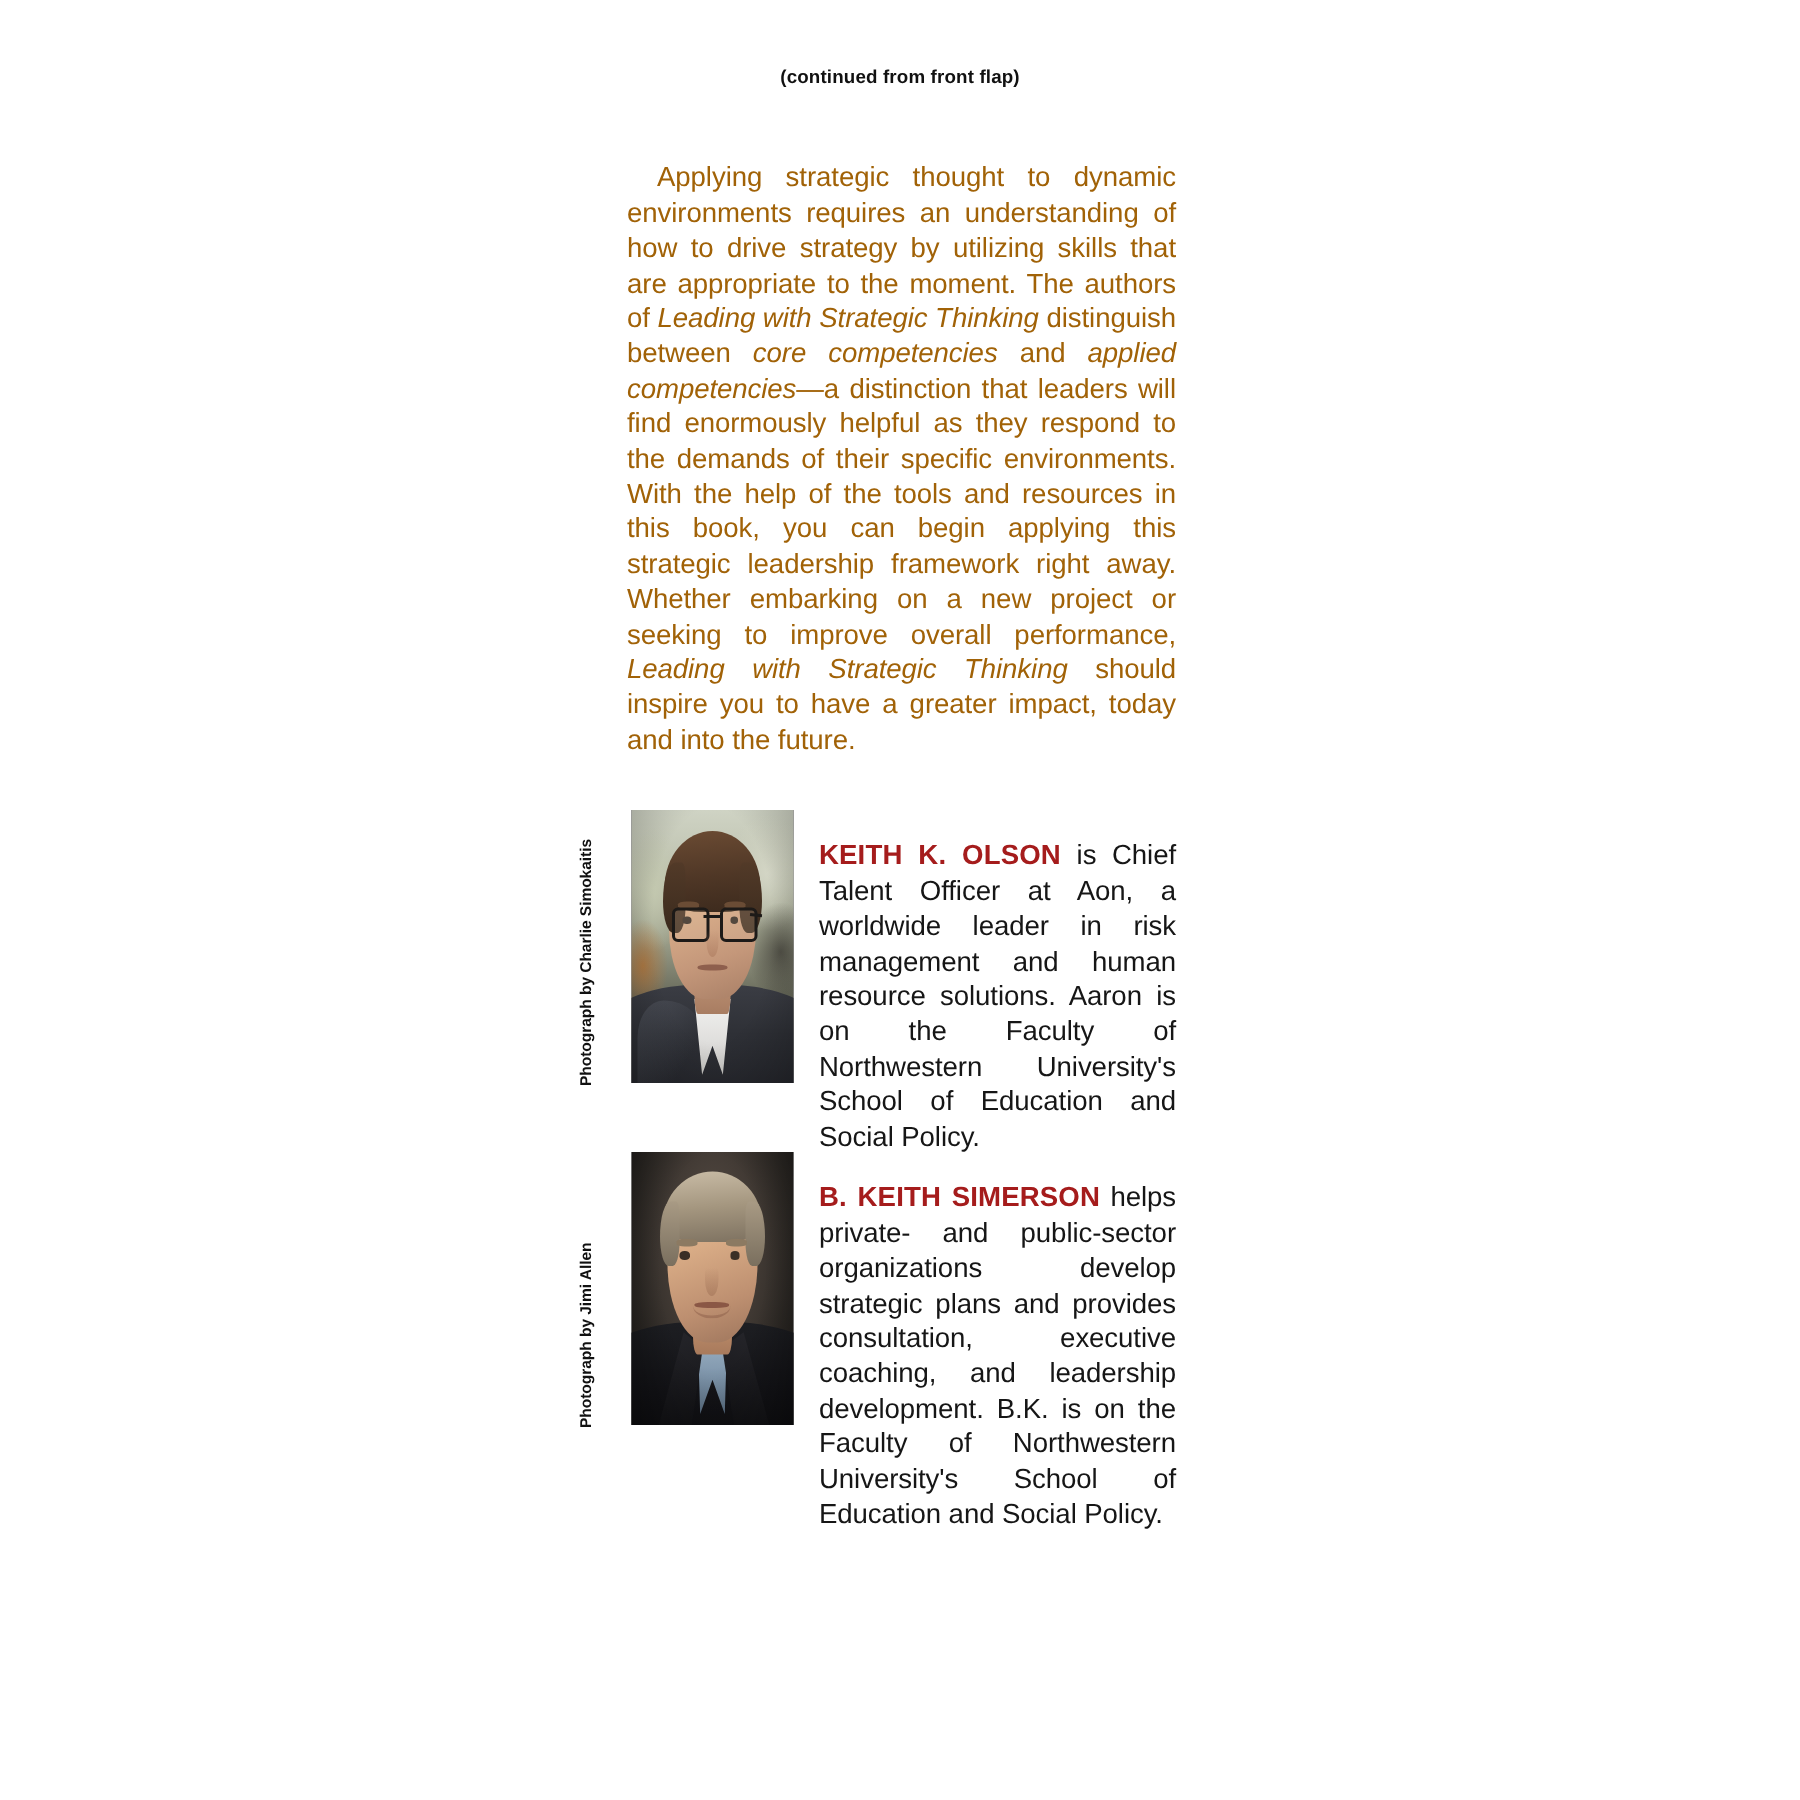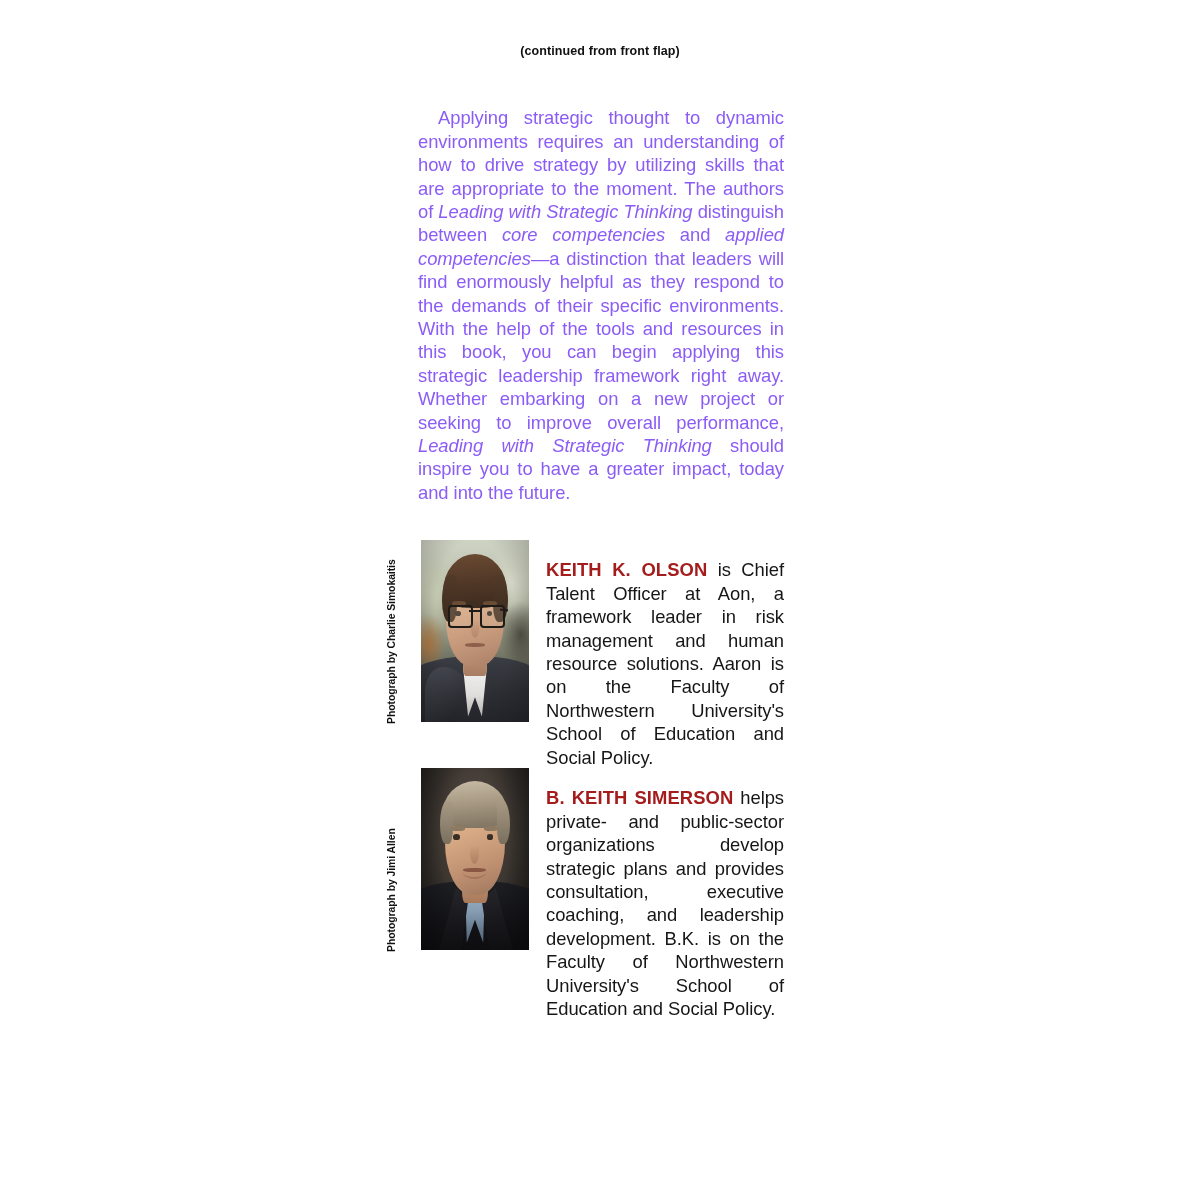--- a/index.html
+++ b/index.html
@@ -42,21 +42,21 @@
   .body-copy {
     position: absolute;
     left: 418px;
     top: 88px;
     width: 366px;
     font-size: 18.4px;
     line-height: 23.4px;
     text-align: justify;
     text-justify: inter-word;
     text-indent: 20px;
-    color: #8b5cf6;
+    color: #a16207;
     letter-spacing: -0.05px;
   }
   .body-copy em {
     font-style: italic;
   }
 
   
   .author-block {
     position: absolute;
     left: 400px;
@@ -344,21 +344,21 @@
         <div class="p1-glasses-r"></div>
         <div class="p1-glasses-bridge"></div>
         <div class="p1-glasses-temple"></div>
         <div class="p1-nose"></div>
         <div class="p1-mouth"></div>
         <div class="p1-vignette"></div>
       </div>
     </div>
 
     <p class="author-bio">
-      <span class="author-name">KEITH K. OLSON</span><span> is Chief Talent Officer at Aon, a framework leader in risk management and human resource solutions. Aaron is on the Faculty of Northwestern University's School of Education and Social Policy.</span>
+      <span class="author-name">KEITH K. OLSON</span><span> is Chief Talent Officer at Aon, a worldwide leader in risk management and human resource solutions. Aaron is on the Faculty of Northwestern University's School of Education and Social Policy.</span>
     </p>
   </div>
 
   <div class="author-block" id="author-block-1">
 
     <div class="credit-rail">
       <span class="credit-text">Photograph by Jimi Allen</span>
     </div>
 
     <div class="author-photo">

